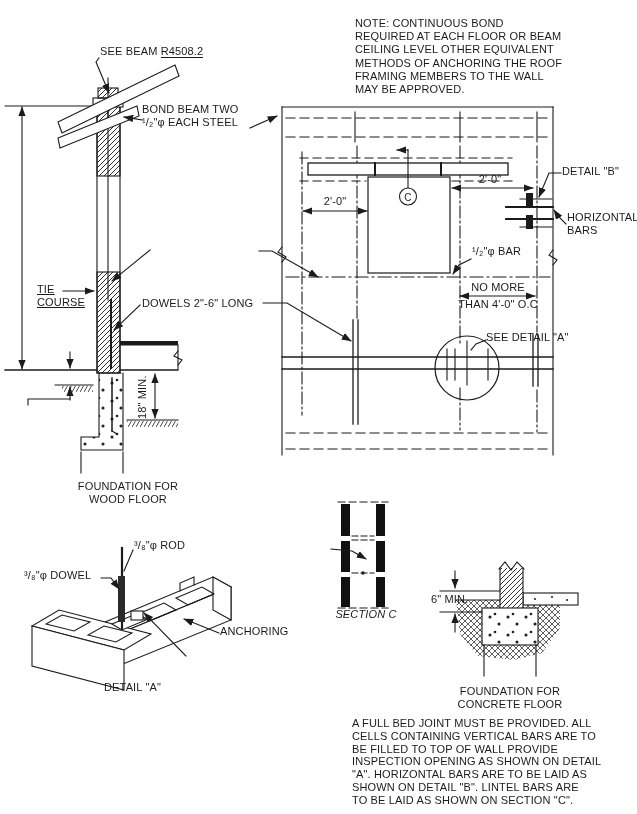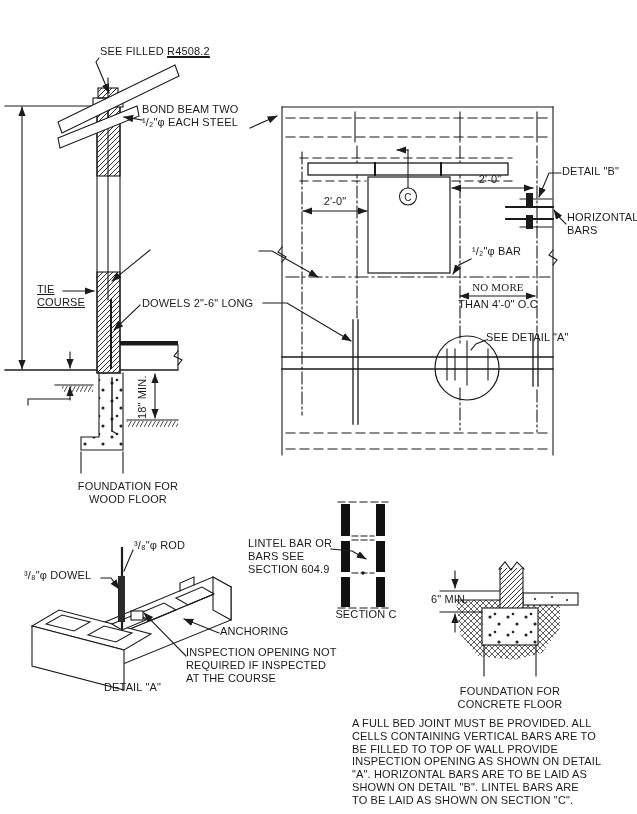--- a/index.html
+++ b/index.html
@@ -2,21 +2,21 @@
 <html><head>
 <meta charset="utf-8">
 <style>
   html,body{margin:0;padding:0;background:#fff;}
   .canvas{position:relative;width:637px;height:814px;background:#ffffff;overflow:hidden;
           font-family:"Liberation Sans","DejaVu Sans",sans-serif;color:#1b1b1b;}
   svg.linework{position:absolute;left:0;top:0;}
   .lbl{position:absolute;font-size:11px;line-height:13px;white-space:pre-line;letter-spacing:.15px;}
   .ctr{text-align:center;}
   .rot{transform:rotate(-90deg);transform-origin:0 0;white-space:nowrap;}
-  .code-underline{border-bottom:1.2px solid #1b1b1b;text-decoration:underline;}
+  .code-underline{border-bottom:1.2px solid #1b1b1b;}
   .para{line-height:13.2px;}
   .para2{line-height:12.8px;}
   .cmark{font-size:10px;width:12px;text-align:center;}
 </style>
 </head>
 <body>
 
 <div class="canvas">
 
 <svg class="linework" width="637" height="814" viewBox="0 0 637 814" stroke="#1b1b1b" stroke-width="1.1" fill="none" stroke-linecap="square">
@@ -220,65 +220,65 @@
     <line x1="484" y1="645" x2="484" y2="676"></line>
     <line x1="536" y1="645" x2="536" y2="676"></line>
 
     <line x1="440" y1="591" x2="500" y2="591"></line>
     <line x1="455" y1="571" x2="455" y2="588" marker-end="url(#arr)"></line>
     <line x1="440" y1="612" x2="482" y2="612"></line>
     <line x1="455" y1="632" x2="455" y2="614" marker-end="url(#arr)"></line>
   </g>
 </svg>
 
-<div class="lbl" style="left:100px;top:45px;"><span>SEE FILLED </span><span class="code-underline">R4508.2</span></div>
-
+<div class="lbl" style="left:100px;top:45px;"><span>SEE BEAM </span><span class="code-underline">R4508.2</span></div>
+
+<div class="lbl para" style="left:355px;top:17px;width:250px;">NOTE: CONTINUOUS BOND
+REQUIRED AT EACH FLOOR OR BEAM
+CEILING LEVEL OTHER EQUIVALENT
+METHODS OF ANCHORING THE ROOF
+FRAMING MEMBERS TO THE WALL
+MAY BE APPROVED.</div>
 
 <div class="lbl" style="left:142px;top:103px;">BOND BEAM TWO
 ¹/₂"φ EACH STEEL</div>
 
 <div class="lbl" style="left:562px;top:165px;">DETAIL "B"</div>
 
 <div class="lbl" style="left:567px;top:211px;">HORIZONTAL
 BARS</div>
 
 
 <div class="lbl" style="left:37px;top:283px;text-decoration:underline;">TIE
 COURSE</div>
 
 <div class="lbl" style="left:142px;top:297px;">DOWELS 2"-6" LONG</div>
 
 <div class="lbl" style="left:472px;top:245px;">¹/₂"φ BAR</div>
 
-<div class="lbl ctr" style="left:461px;top:281px;width:74px;font-family:Liberation Serif, serif;">NO MORE</div>
+<div class="lbl ctr" style="left:461px;top:281px;width:74px;">NO MORE</div>
 
 <div class="lbl ctr" style="left:455px;top:298px;width:86px;">THAN 4'-0" O.C</div>
 
 <div class="lbl" style="left:486px;top:331px;">SEE DETAIL "A"</div>
 
 <div class="lbl rot" style="left:136px;top:419px;">18" MIN.</div>
 
 <div class="lbl ctr" style="left:55px;top:480px;width:146px;">FOUNDATION FOR
 WOOD FLOOR</div>
 
 <div class="lbl" style="left:134px;top:539px;">³/₈"φ ROD</div>
 
 <div class="lbl" style="left:24px;top:569px;">³/₈"φ DOWEL</div>
 
-<div class="lbl" style="left:248px;top:537px;">LINTEL BAR OR
-BARS SEE
-SECTION 604.9</div>
-
-<div class="lbl ctr" style="left:305px;top:608px;width:122px;">SECTION C</div>
+
+<div class="lbl ctr" style="left:305px;top:608px;width:122px;font-style:italic;">SECTION C</div>
 
 <div class="lbl" style="left:220px;top:625px;">ANCHORING</div>
 
-<div class="lbl" style="left:186px;top:646px;">INSPECTION OPENING NOT
-REQUIRED IF INSPECTED
-AT THE COURSE</div>
 
 <div class="lbl" style="left:104px;top:681px;">DETAIL "A"</div>
 
 <div class="lbl" style="left:431px;top:593px;">6" MIN.</div>
 
 <div class="lbl ctr" style="left:436px;top:685px;width:148px;">FOUNDATION FOR
 CONCRETE FLOOR</div>
 
 <div class="lbl para2" style="left:352px;top:717px;width:292px;">A FULL BED JOINT MUST BE PROVIDED. ALL
 CELLS CONTAINING VERTICAL BARS ARE TO

